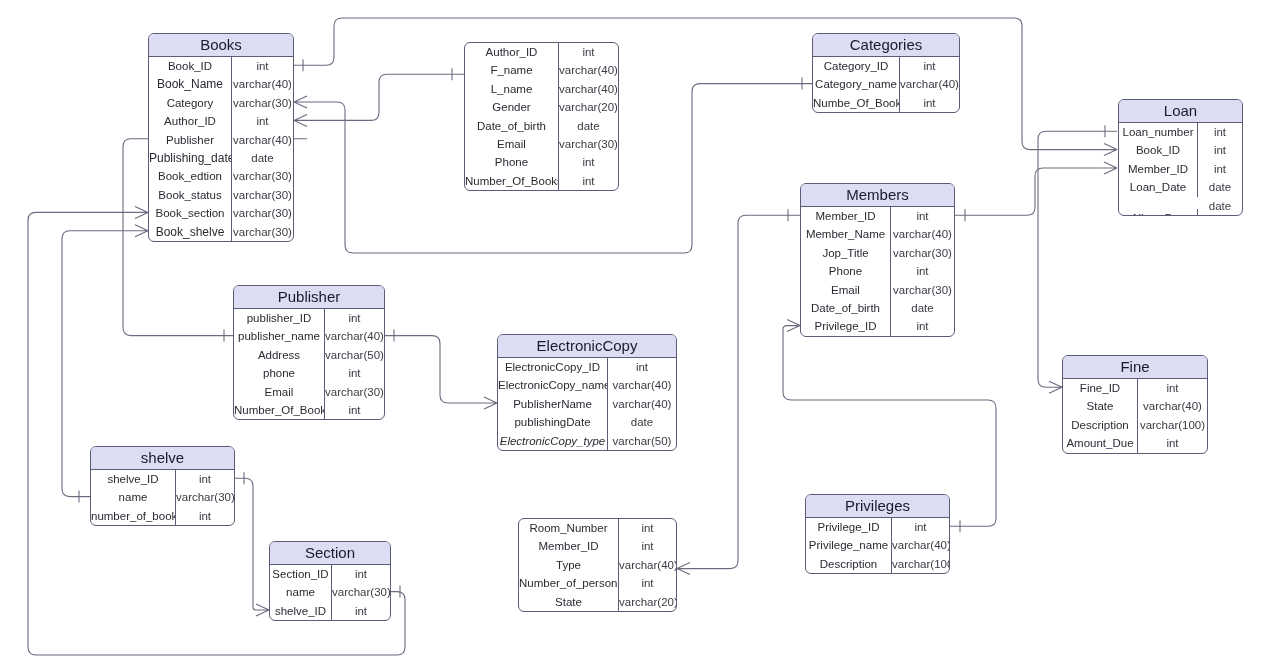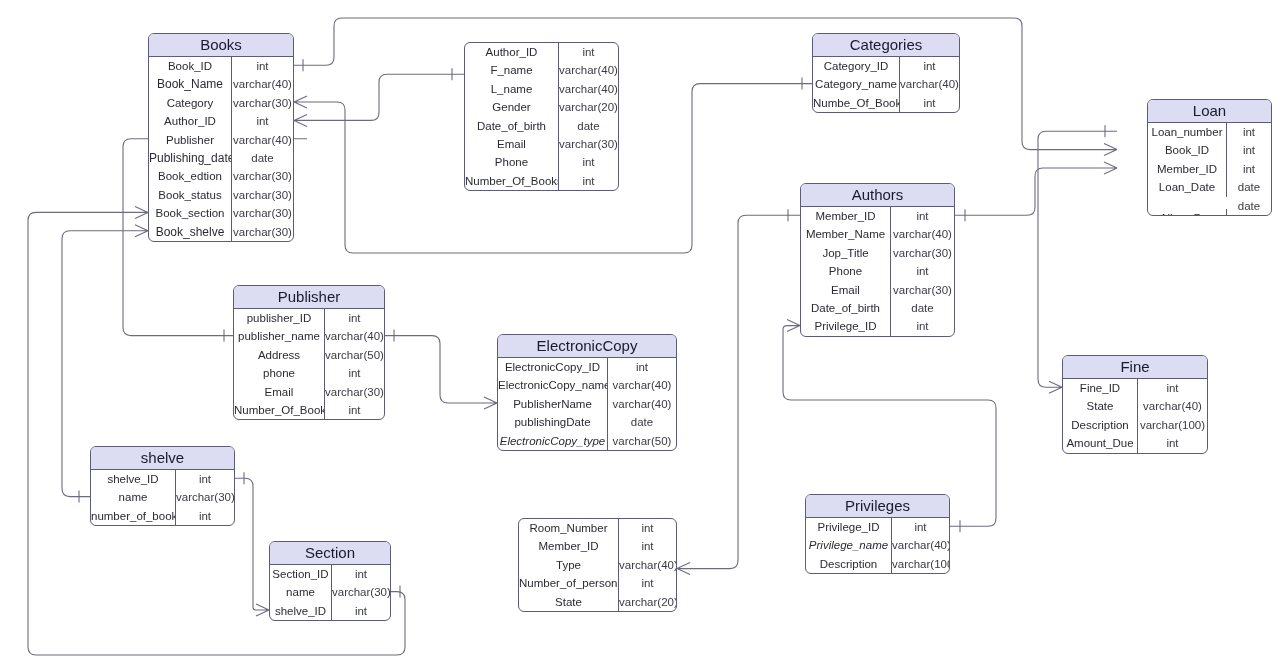--- a/index.html
+++ b/index.html
@@ -147,21 +147,21 @@
           <div class="attr-row">
             <div class="attr-name" style="width: 86px;">Category_name</div>
             <div class="attr-type">varchar(40)</div>
           </div>
           <div class="attr-row">
             <div class="attr-name" style="width: 86px;">Numbe_Of_Books</div>
             <div class="attr-type">int</div>
           </div>
         </div>
       </div>
-      <div class="entity" style="left: 1147px; top: 99px; width: 125px;">
+      <div class="entity" style="left: 1118px; top: 99px; width: 125px;">
         <div class="entity-title">Loan</div>
         <div class="attrs">
           <div class="attr-row">
             <div class="attr-name" style="width: 78px;">Loan_number</div>
             <div class="attr-type">int</div>
           </div>
           <div class="attr-row">
             <div class="attr-name" style="width: 78px;">Book_ID</div>
             <div class="attr-type">int</div>
           </div>
@@ -173,21 +173,21 @@
             <div class="attr-name" style="width: 78px;">Loan_Date</div>
             <div class="attr-type">date</div>
           </div>
           <div class="attr-row">
             <div class="attr-name" style="width: 78px; margin-top: 12px;">Allow_Day</div>
             <div class="attr-type">date</div>
           </div>
         </div>
       </div>
       <div class="entity" style="left: 800px; top: 183px; width: 155px;">
-        <div class="entity-title">Authors</div>
+        <div class="entity-title">Members</div>
         <div class="attrs">
           <div class="attr-row">
             <div class="attr-name" style="width: 89px;">Member_ID</div>
             <div class="attr-type">int</div>
           </div>
           <div class="attr-row">
             <div class="attr-name" style="width: 89px;">Member_Name</div>
             <div class="attr-type">varchar(40)</div>
           </div>
           <div class="attr-row">
@@ -305,21 +305,21 @@
         </div>
       </div>
       <div class="entity" style="left: 805px; top: 494px; width: 145px;">
         <div class="entity-title">Privileges</div>
         <div class="attrs">
           <div class="attr-row">
             <div class="attr-name" style="width: 85px;">Privilege_ID</div>
             <div class="attr-type">int</div>
           </div>
           <div class="attr-row">
-            <div class="attr-name" style="width: 85px; font-style: italic;">Privilege_name</div>
+            <div class="attr-name" style="width: 85px;">Privilege_name</div>
             <div class="attr-type">varchar(40)</div>
           </div>
           <div class="attr-row">
             <div class="attr-name" style="width: 85px;">Description</div>
             <div class="attr-type">varchar(100)</div>
           </div>
         </div>
       </div>
       <div class="entity" style="left: 518px; top: 518px; width: 159px;">
         <div class="attrs">

